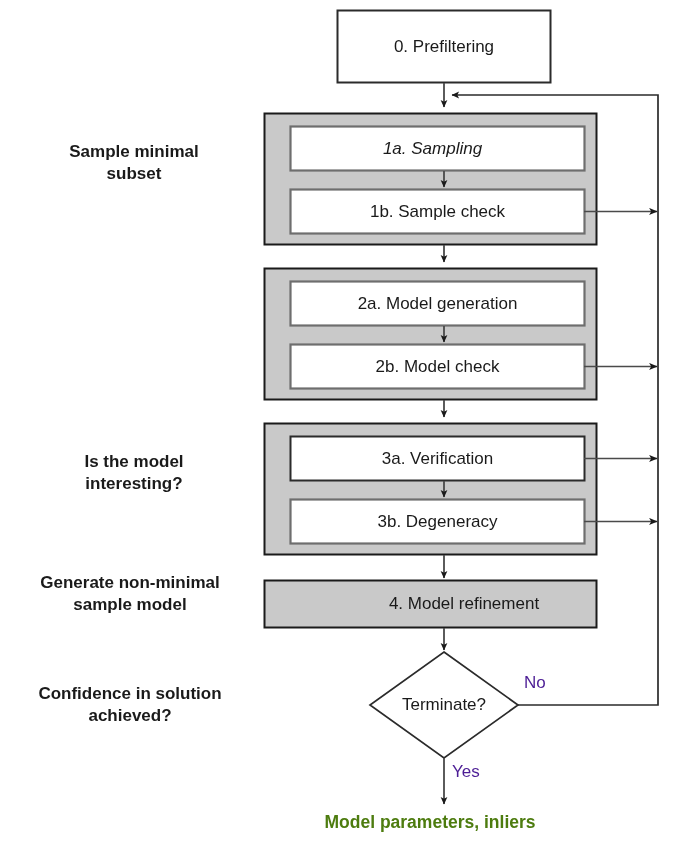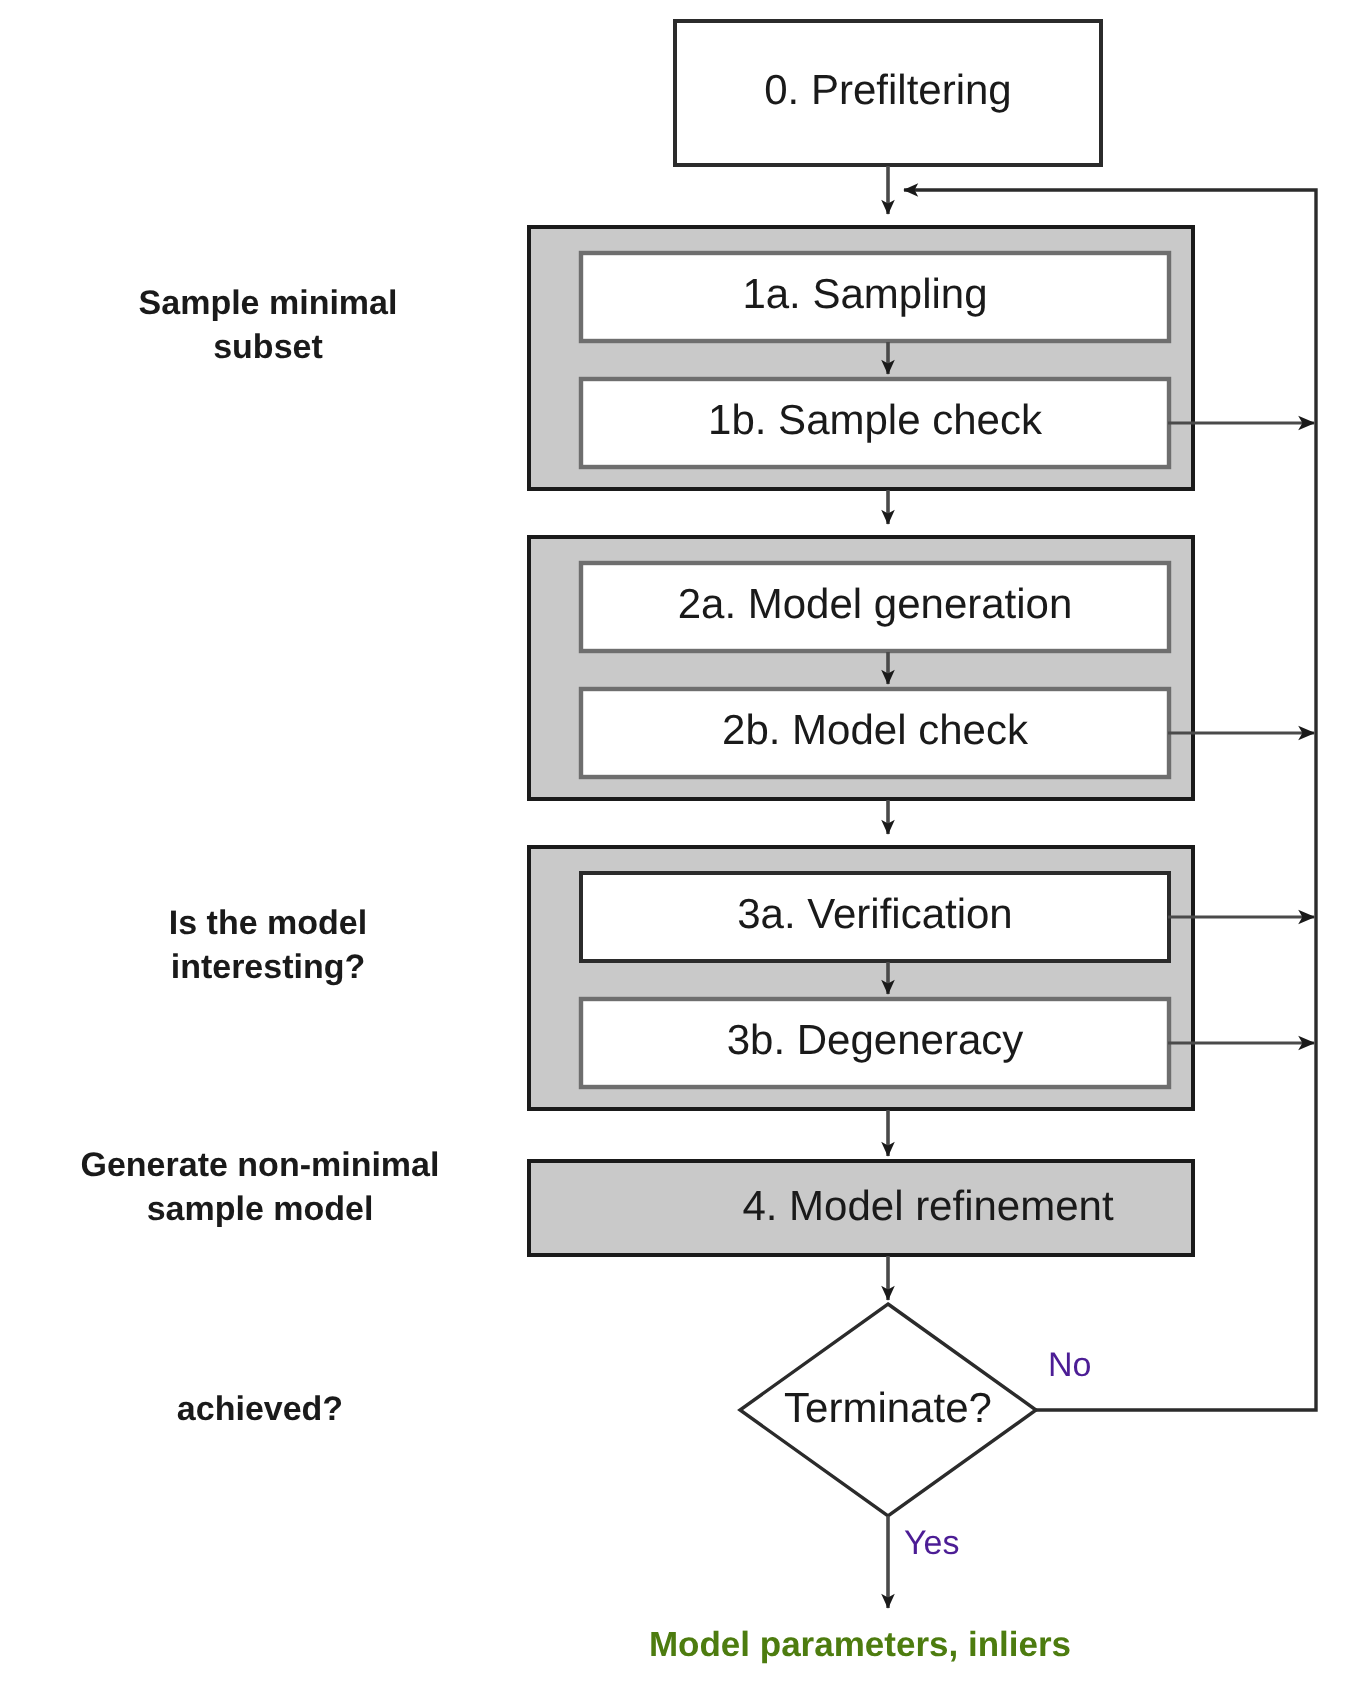--- a/index.html
+++ b/index.html
@@ -26,21 +26,21 @@
     width: 680px;
     height: 851px;
   }
   
   .node-label {
     position: absolute;
     display: flex;
     align-items: center;
     justify-content: center;
     text-align: center;
-    font-size: 21px;
+    font-size: 17px;
     line-height: 1.15;
     color: #1a1a1a;
     white-space: nowrap;
     pointer-events: none;
   }
   .stage-label {
     position: absolute;
     display: flex;
     align-items: center;
     justify-content: center;
@@ -116,21 +116,21 @@
 
     <polygon points="444,652 518,705 444,758 370,705" fill="#ffffff" stroke="#2b2b2b" stroke-width="1.7"></polygon>
 
     <path d="M 518,705 L 658,705 L 658,95 L 452,95" fill="none" stroke="#2b2b2b" stroke-width="1.7" marker-end="url(#arrowdark)"></path>
 
     <line x1="444" y1="758" x2="444" y2="804" stroke="#4a4a4a" stroke-width="1.8" marker-end="url(#arrowdark)"></line>
   </svg>
 
   <div class="node-label" style="left:337px; top:10px; width:214px; height:73px;">0. Prefiltering</div>
 
-  <div class="node-label" style="left:290px; top:126px; width:285px; height:45px;">1a. Sampling</div>
+  <div class="node-label" style="left:290px; top:126px; width:285px; height:45px;font-style:italic;">1a. Sampling</div>
   <div class="node-label" style="left:290px; top:189px; width:295px; height:45px;border-radius:12px;">1b. Sample check</div>
 
   <div class="stage-label" style="left:24px; top:133px; width:220px; height:60px; flex-direction:column;">
     <span>Sample minimal</span>
     <span>subset</span>
   </div>
 
   <div class="node-label" style="left:290px; top:281px; width:295px; height:45px;">2a. Model generation</div>
   <div class="node-label" style="left:290px; top:344px; width:295px; height:45px;">2b. Model check</div>
 
@@ -146,20 +146,21 @@
   <div class="node-label" style="left:264px; top:580px; width:400px; height:48px;">4. Model refinement</div>
 
   <div class="stage-label" style="left:2px; top:564px; width:256px; height:60px; flex-direction:column;">
     <span>Generate non-minimal</span>
     <span>sample model</span>
   </div>
 
   <div class="node-label" style="left:370px; top:683px; width:148px; height:44px;">Terminate?</div>
 
   <div class="stage-label" style="left:2px; top:675px; width:256px; height:60px; flex-direction:column;">
+    <span>Confidence in solution</span>
     <span>achieved?</span>
   </div>
 
   <div class="edge-label" style="left:524px; top:673px;">No</div>
   <div class="edge-label" style="left:452px; top:762px;">Yes</div>
 
   <div class="output-label" style="left:240px; top:812px; width:380px;">Model parameters, inliers</div>
 
 </div>
 

